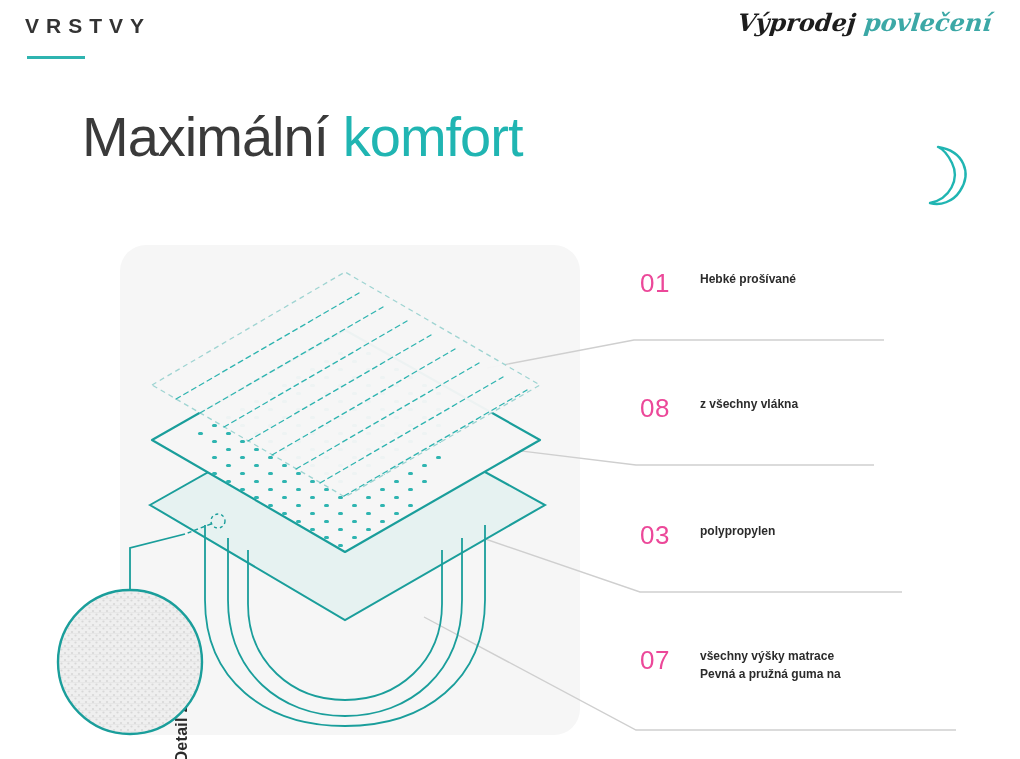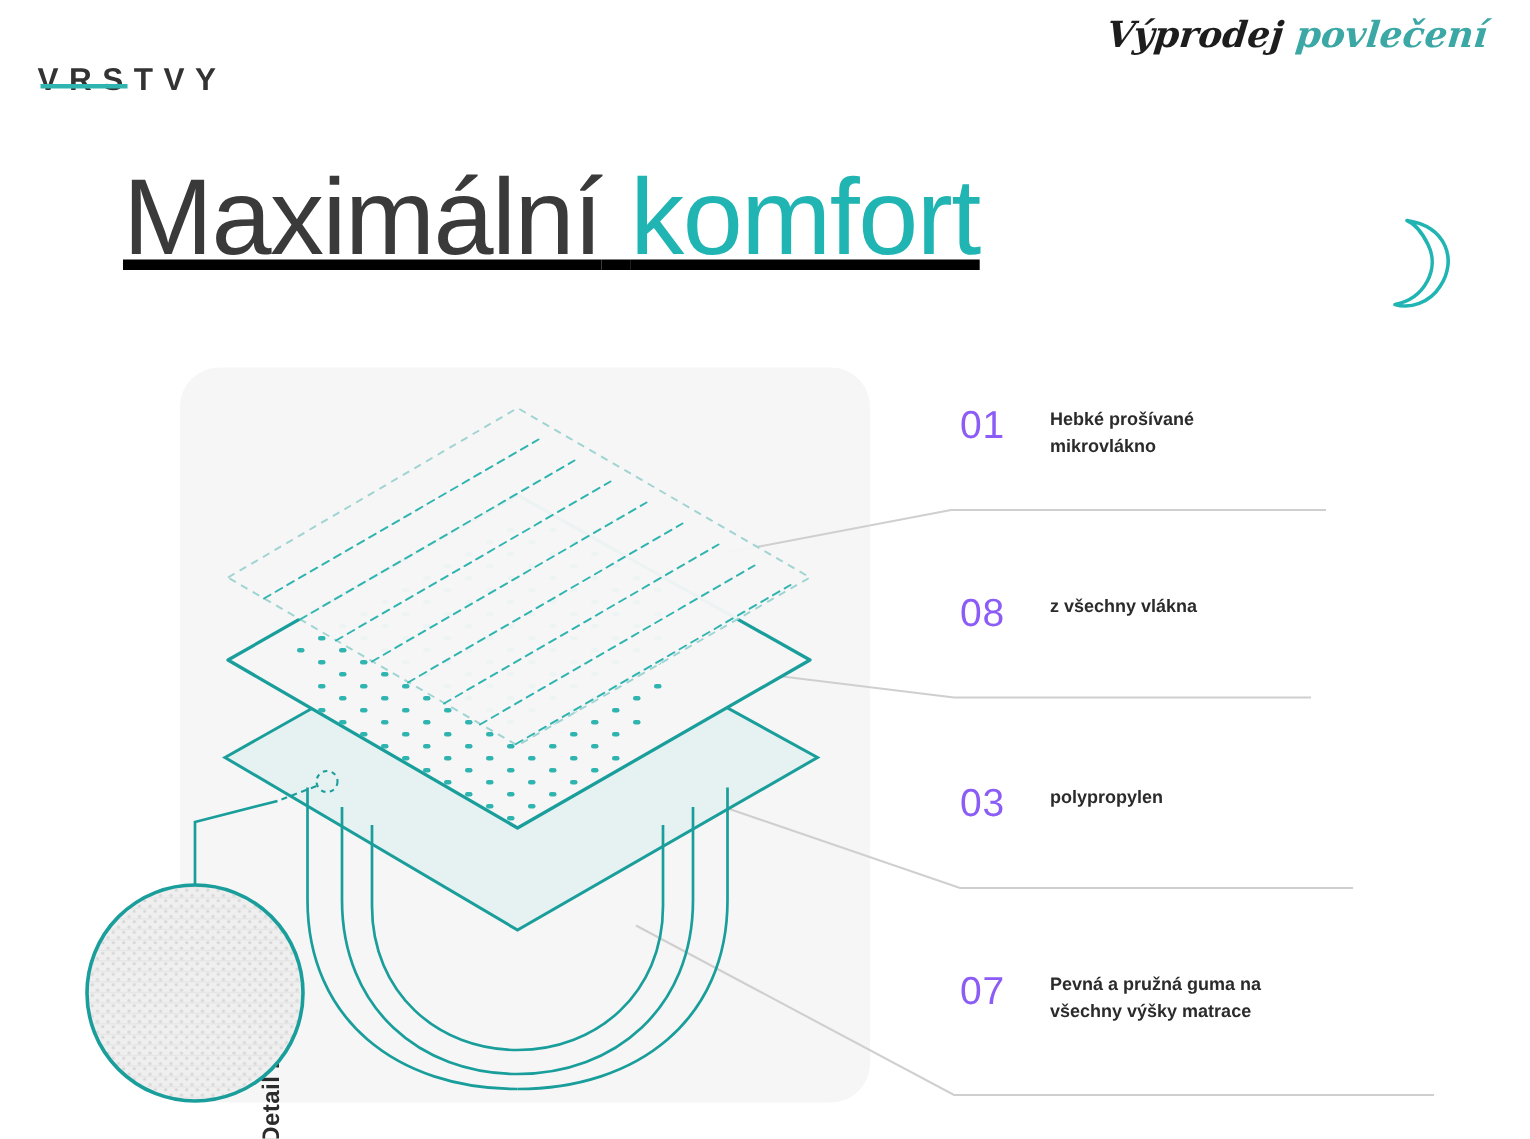--- a/index.html
+++ b/index.html
@@ -11,44 +11,42 @@
     overflow:hidden;
   }
 
   
   #header { position:absolute; left:0; top:0; width:1020px; height:85px; }
 
   #logo {
     position:absolute; left:25px; top:14px;
     font-size:21px; font-weight:bold; letter-spacing:7px;
     color:#333333;
-    margin-top:28px;
   }
   #logo-rule {
     position:absolute; left:27px; top:56px;
     width:58px; height:3px; background:#2fb4b0;
   }
 
   #promo {
     position:absolute; right:28px; top:8px;
     font-family:"DejaVu Serif", serif;
     font-style:italic; font-weight:bold;
     font-size:24px;
     white-space:nowrap;
     transform:skewX(-6deg);
   }
   #promo .dark { color:#1d1d1d; }
   #promo .teal { color:#3ca8a6; }
 
   
   #headline {
     position:absolute; left:82px; top:104px;
-    font-size:72px; font-weight:normal; letter-spacing:-1px;
+    font-size:56px; font-weight:normal; letter-spacing:-1px;
     white-space:nowrap;
-    text-decoration:underline;
   }
   #headline .dark { color:#3a3a3a; }
   #headline .teal { color:#20b5b2; }
   #moon { position:absolute; left:920px; top:143px; }
 
   
   #card {
     position:absolute; left:120px; top:245px;
     width:460px; height:490px;
     background:#f6f6f6; border-radius:26px;
@@ -61,21 +59,21 @@
     width:160px; text-align:center;
     transform:rotate(-90deg);
     font-size:16px; font-weight:bold; color:#2b2b2b;
     letter-spacing:.3px;
   }
 
   
   .item { position:absolute; left:640px; width:340px; }
   .item .num {
     position:absolute; left:0; top:0;
-    font-size:26px; color:#8b5cf6; letter-spacing:.5px;
+    font-size:26px; color:#ec4899; letter-spacing:.5px;
   }
   .item .txt {
     position:absolute; left:60px; top:2px;
     font-size:12px; font-weight:bold; color:#2b2b2b;
     line-height:1.5;
   }
   #item-1 { top:268px; }
   #item-2 { top:393px; }
   #item-3 { top:520px; }
   #item-4 { top:645px; }
@@ -352,37 +350,36 @@
 
   <g>
     <circle cx="130" cy="662" r="72" fill="url(#weave)" stroke="#1a9e9b" stroke-width="2.4"></circle>
   </g>
 </svg>
 
 <div class="item" id="item-1">
   <div class="num">01</div>
   <div class="txt">
     <div>Hebké prošívané</div>
-    <div>mikrovlákno</div>
   </div>
 </div>
 
 <div class="item" id="item-2">
   <div class="num">08</div>
   <div class="txt">
     <div>z všechny vlákna</div>
   </div>
 </div>
 
 <div class="item" id="item-3">
   <div class="num">03</div>
   <div class="txt">
     <div>polypropylen</div>
   </div>
 </div>
 
 <div class="item" id="item-4">
   <div class="num">07</div>
   <div class="txt">
+    <div>všechny výšky matrace</div>
     <div>Pevná a pružná guma na</div>
-    <div>všechny výšky matrace</div>
   </div>
 </div>
 
 </body></html>

